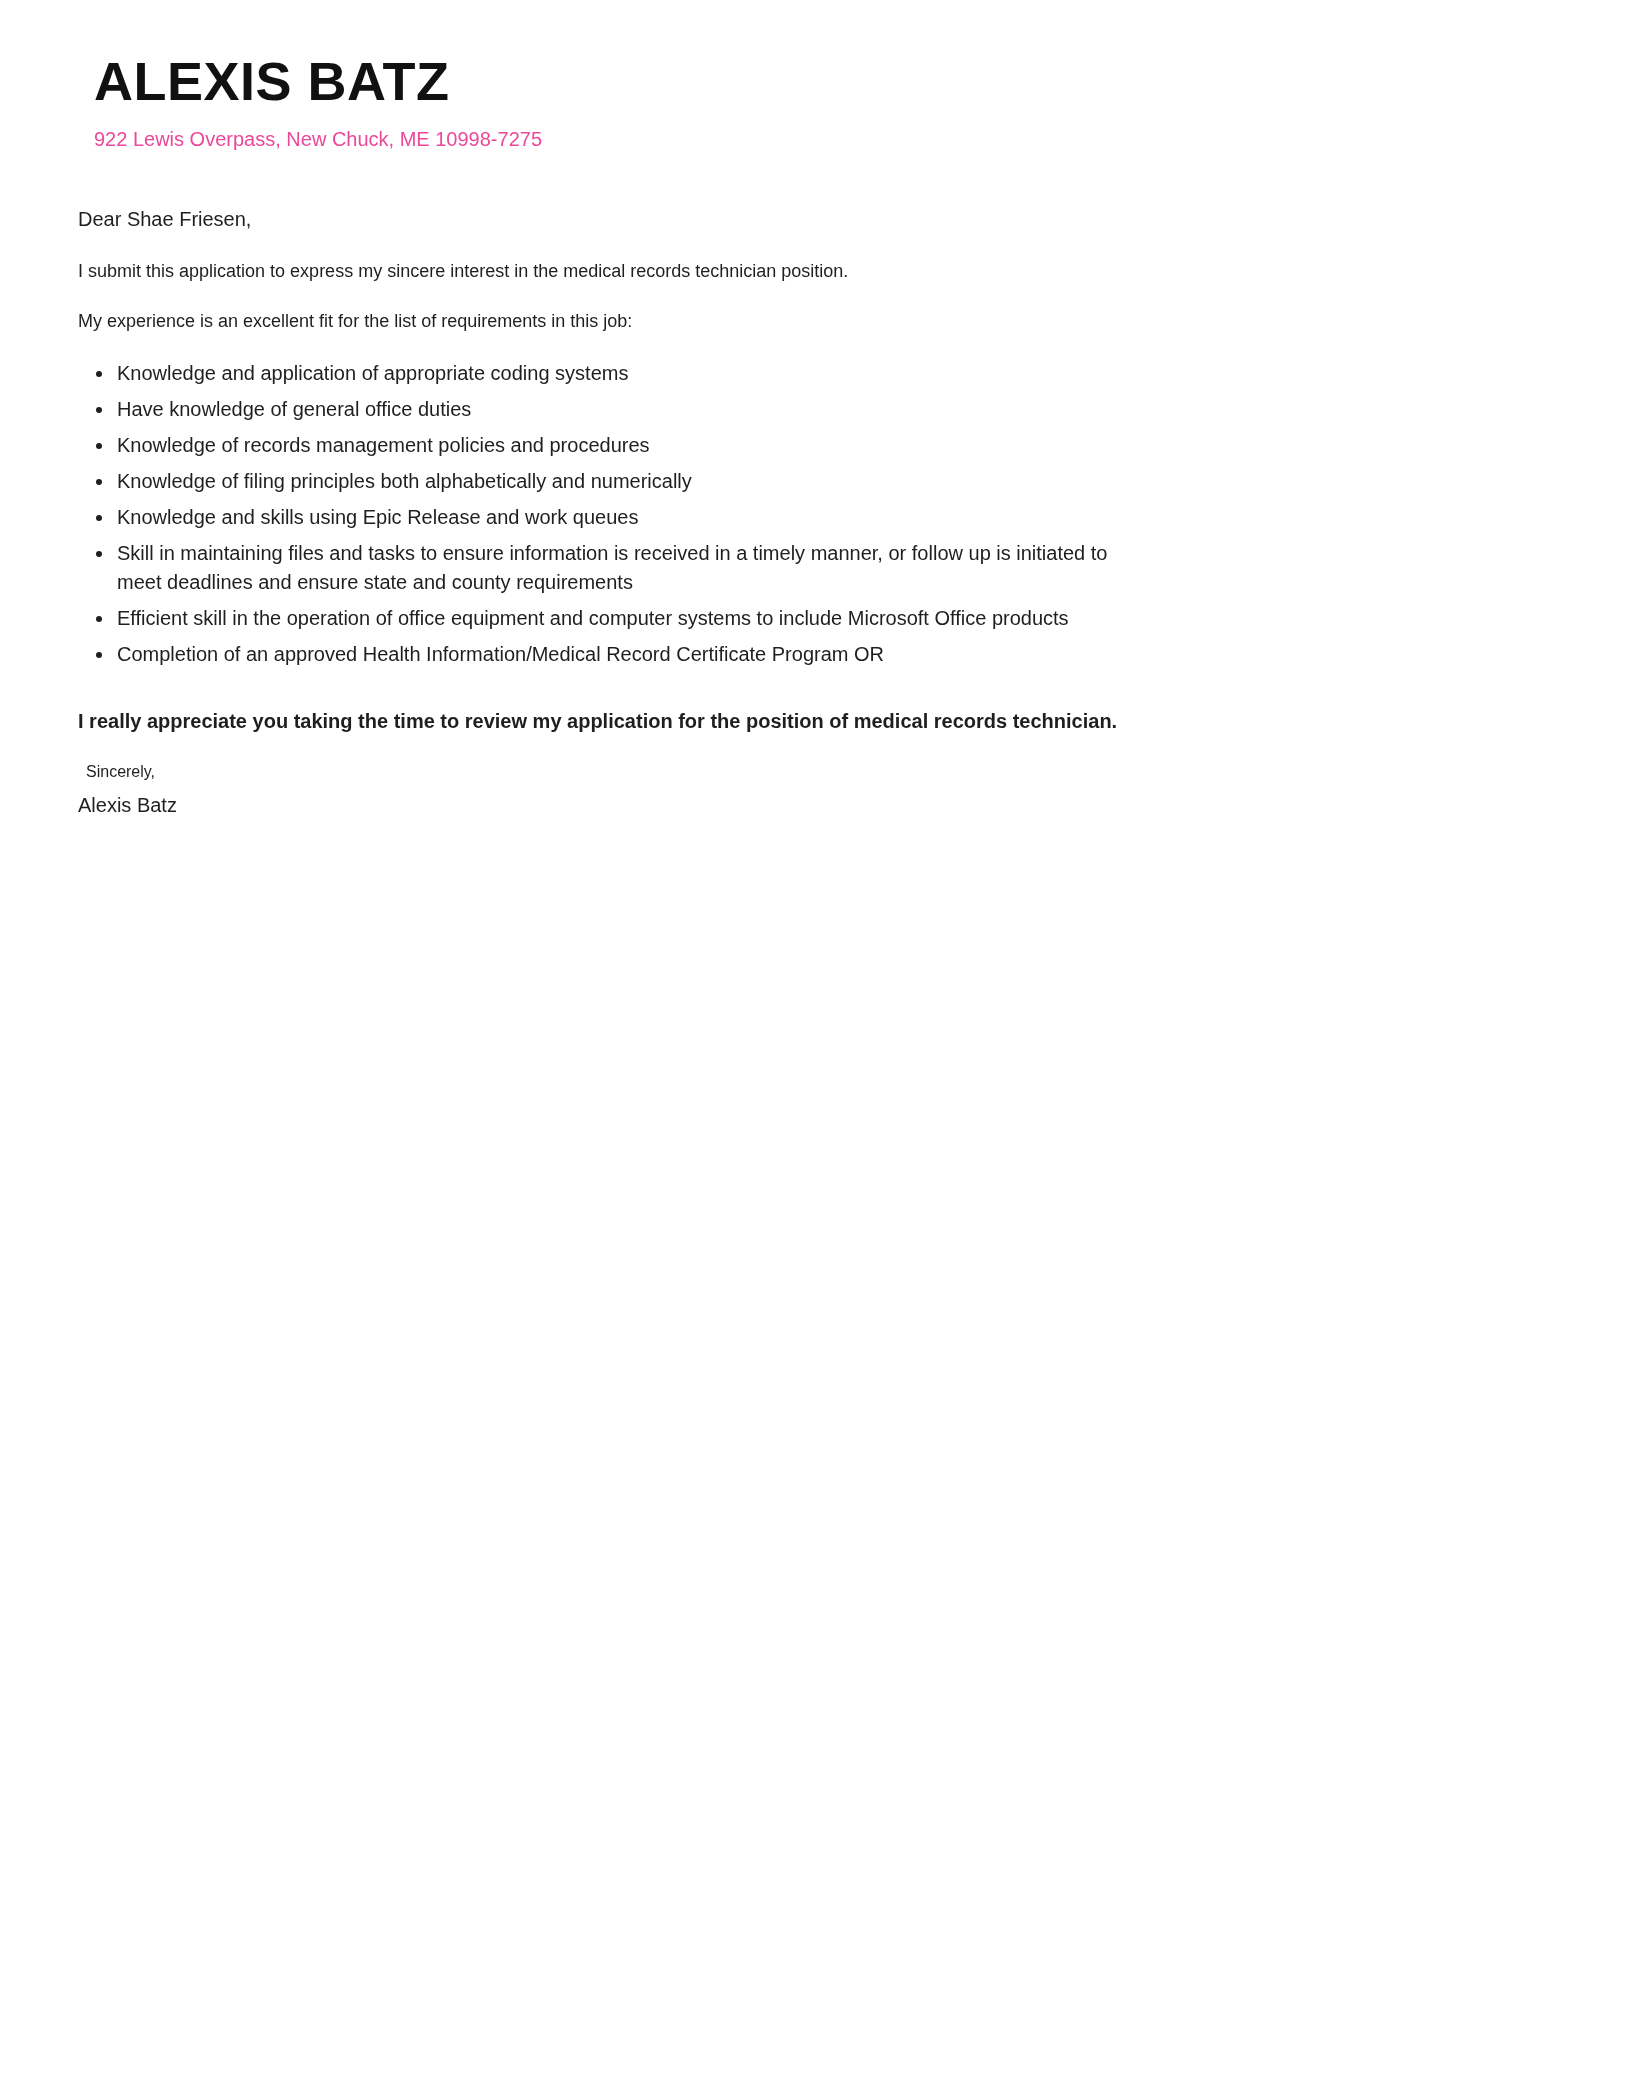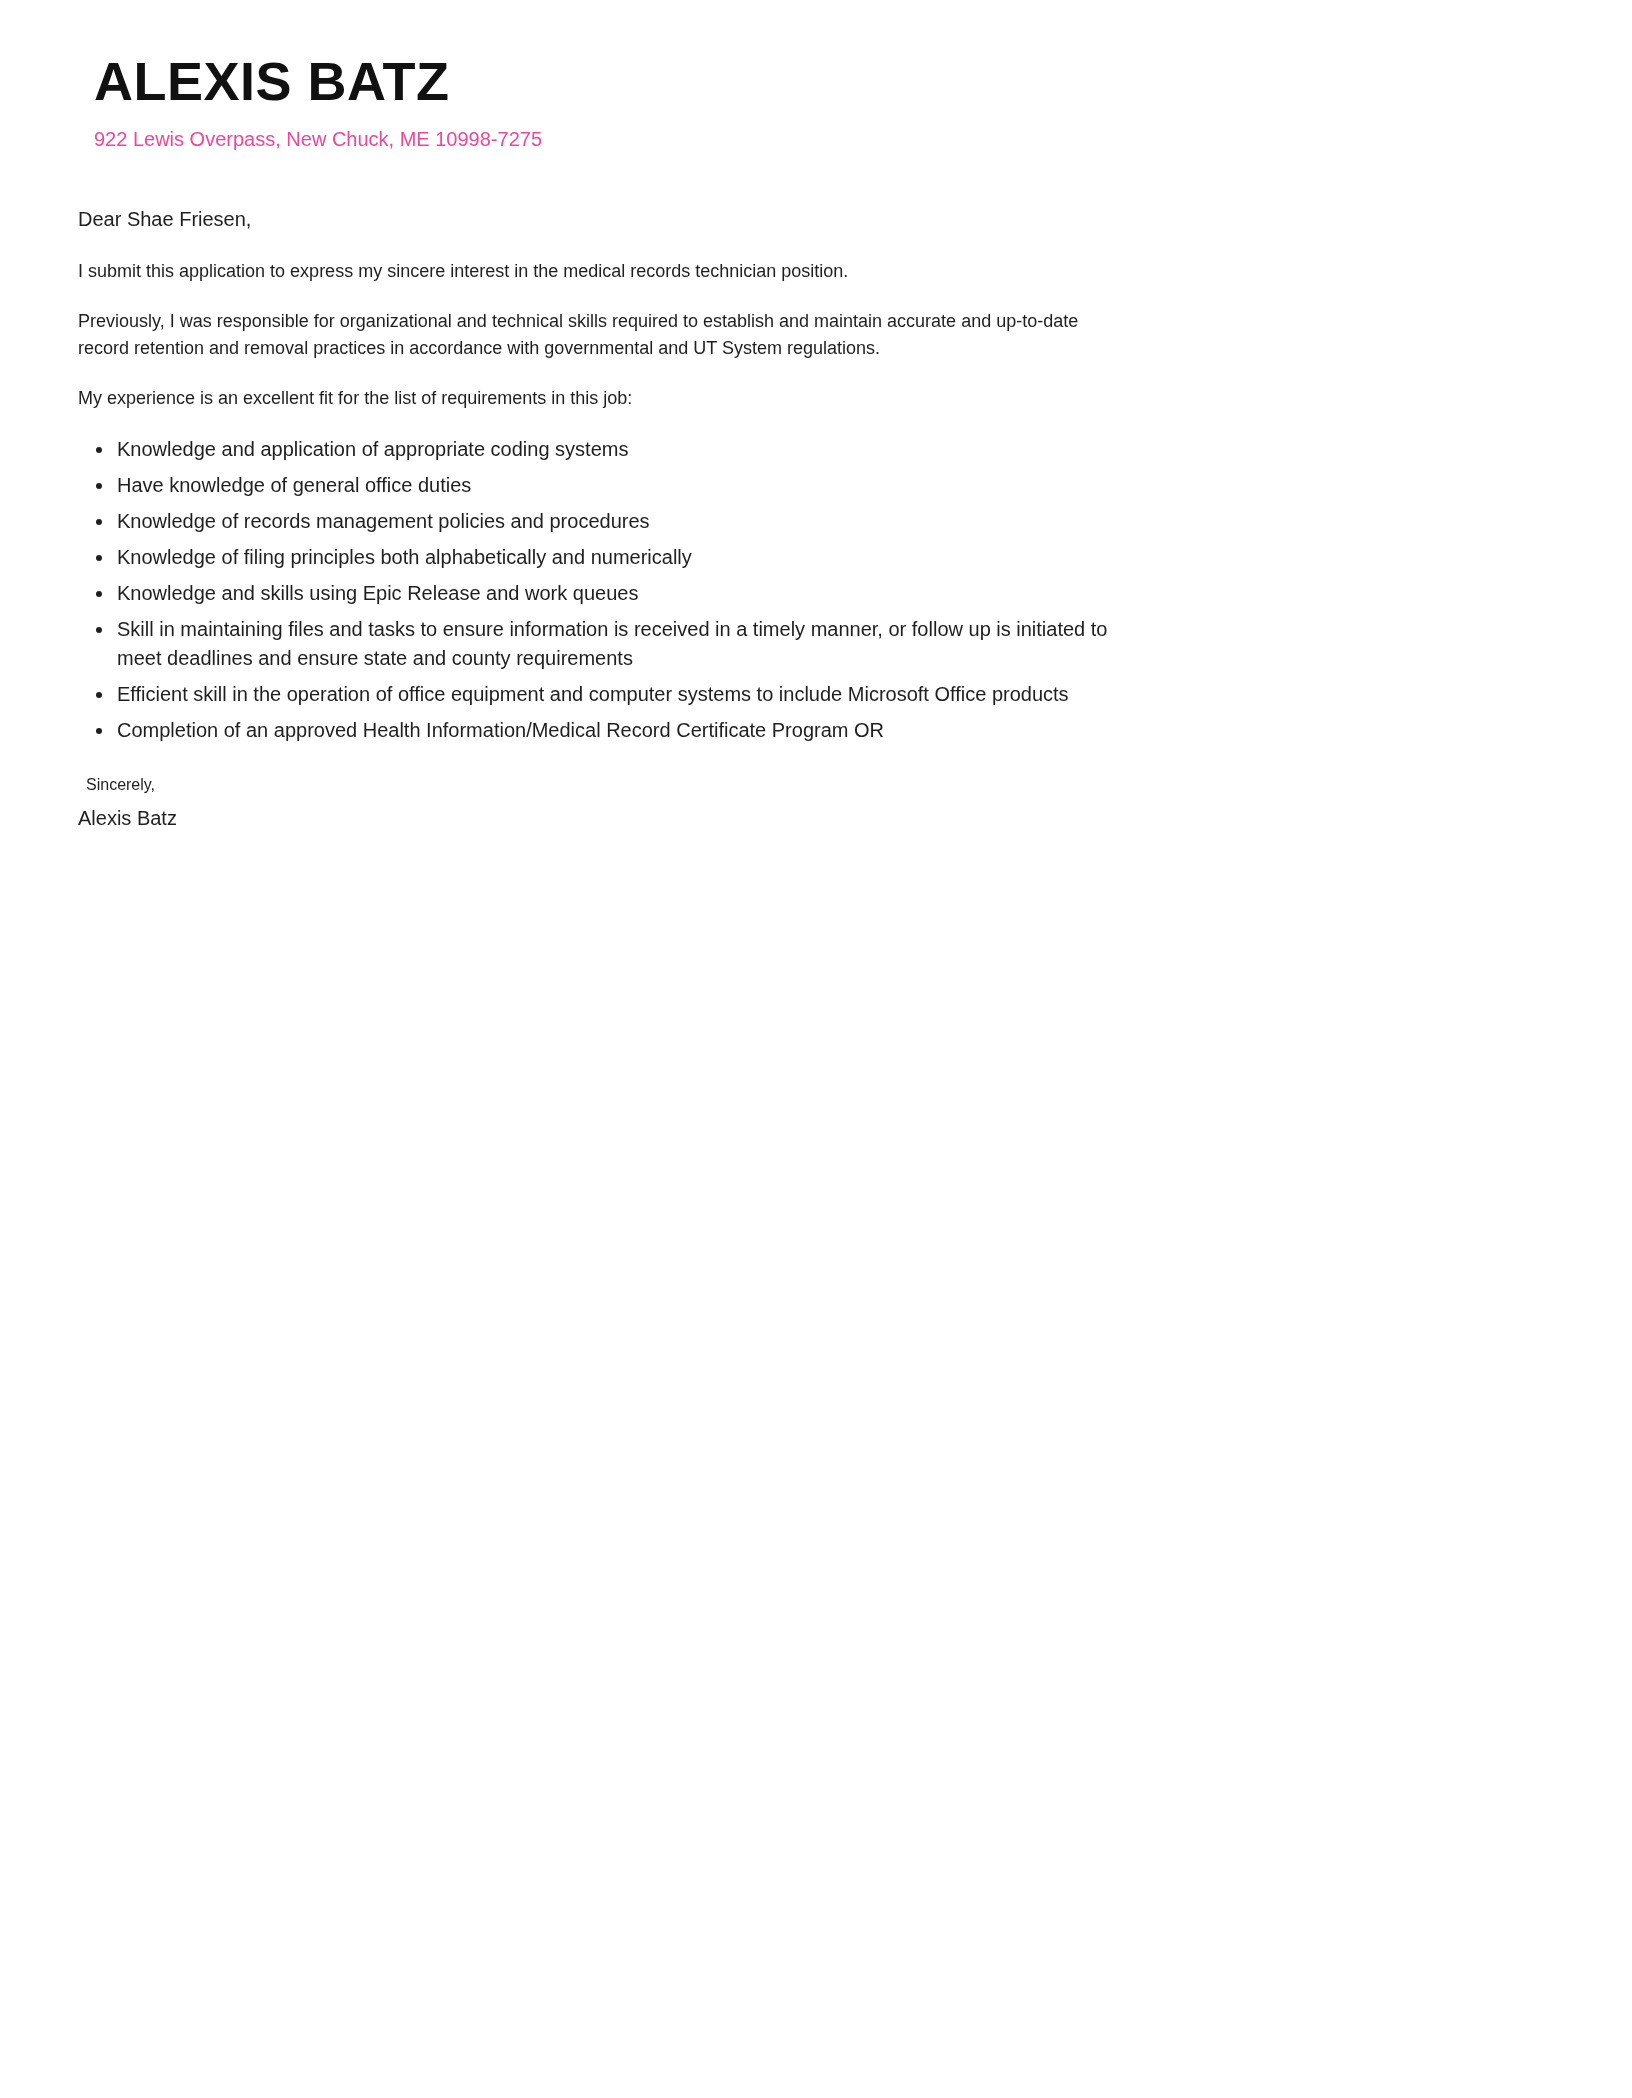--- a/index.html
+++ b/index.html
@@ -88,34 +88,34 @@
 
     <div class="header-block">
       <h1 class="letter-name">ALEXIS BATZ</h1>
       <p class="letter-address">922 Lewis Overpass, New Chuck, ME 10998-7275</p>
     </div>
 
     <p class="salutation">Dear Shae Friesen,</p>
 
     <p class="para">I submit this application to express my sincere interest in the medical records technician position.</p>
 
-    <p class="para">Previously, I was responsible for organizational and technical skills required to establish and maintain accurate and up-to-date record retention and removal practices in accordance with governmental and UT System regulations.</p>
 
     <p class="para">My experience is an excellent fit for the list of requirements in this job:</p>
 
     <ul class="bullet-list">
       <li>Knowledge and application of appropriate coding systems</li>
       <li>Have knowledge of general office duties</li>
       <li>Knowledge of records management policies and procedures</li>
       <li>Knowledge of filing principles both alphabetically and numerically</li>
       <li>Knowledge and skills using Epic Release and work queues</li>
       <li>Skill in maintaining files and tasks to ensure information is received in a timely manner, or follow up is initiated to meet deadlines and ensure state and county requirements</li>
       <li>Efficient skill in the operation of office equipment and computer systems to include Microsoft Office products</li>
       <li>Completion of an approved Health Information/Medical Record Certificate Program OR</li>
     </ul>
 
+    <p class="closing-bold">I really appreciate you taking the time to review my application for the position of medical records technician.</p>
 
     <p class="signoff">Sincerely,</p>
 
     <p class="signature">Alexis Batz</p>
 
   </div>
 </div>
 
 </body></html>

